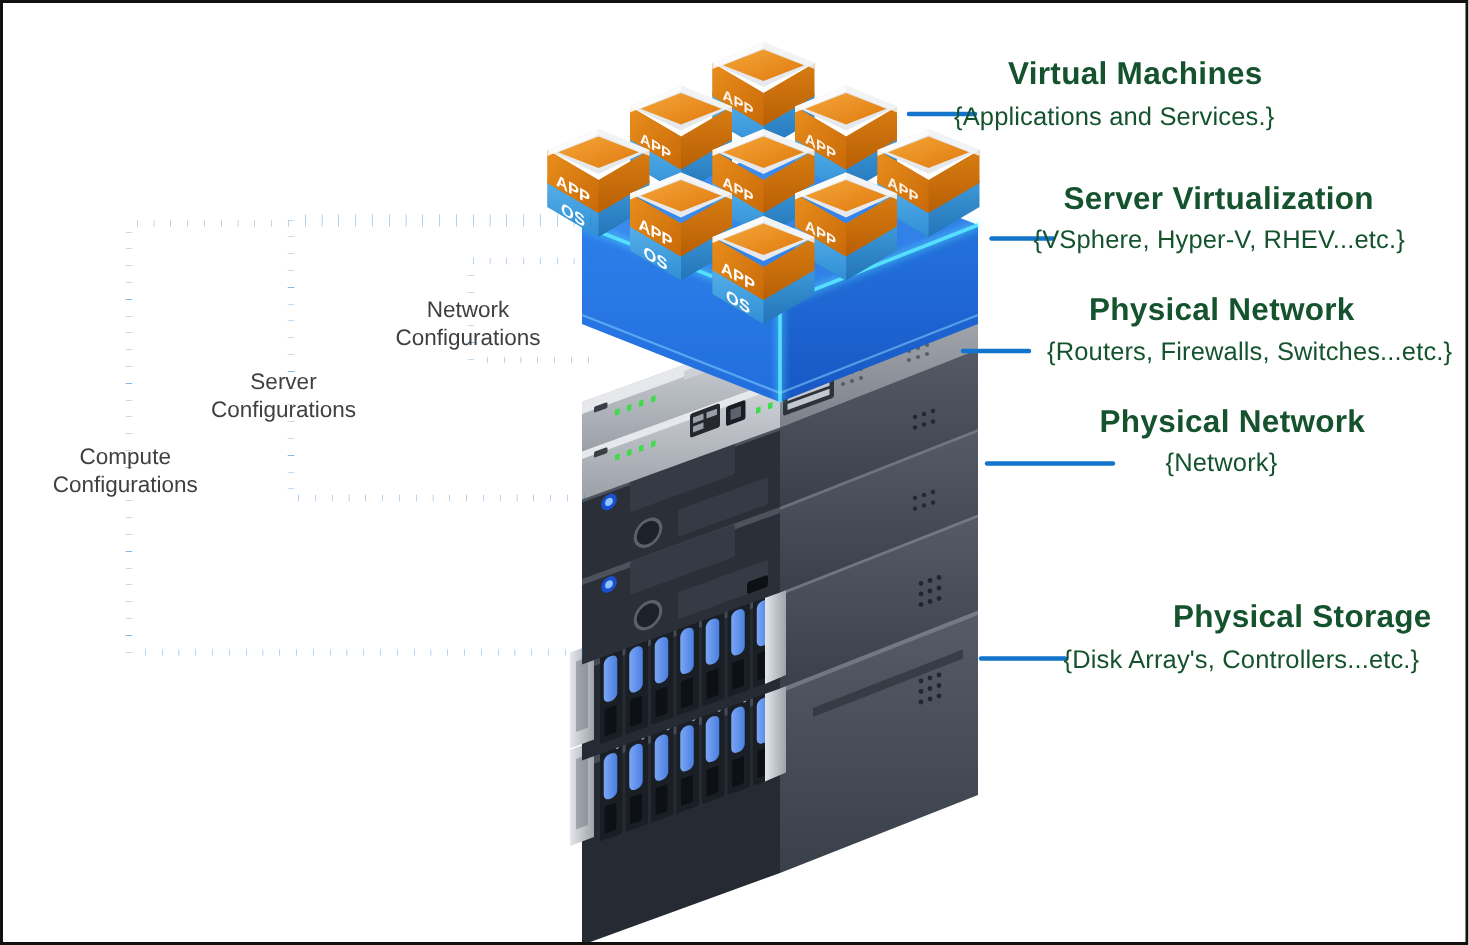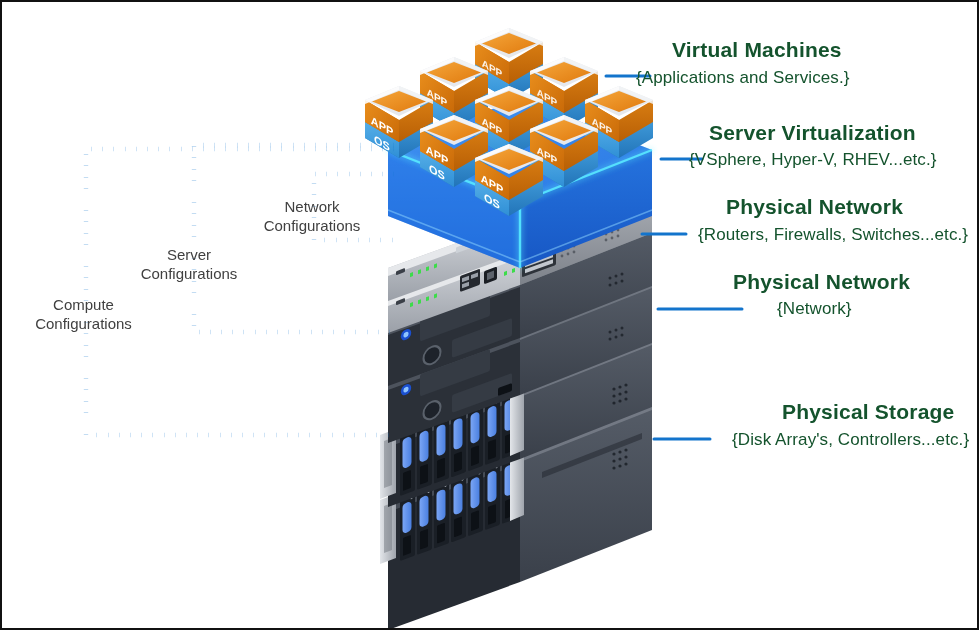--- a/index.html
+++ b/index.html
@@ -447,21 +447,21 @@
   <div class="lbl lbl-sub" style="left:634px;top:66px;">{Applications and Services.}</div>
   <div class="lbl lbl-title" style="left:724px;top:193px;">Physical Network</div>
 
   <div class="lbl lbl-sub" style="left:687px;top:148px;">{VSphere, Hyper-V, RHEV...etc.}</div>
   <div class="lbl lbl-sub" style="left:672px;top:223px;margin-left:24px;">{Routers, Firewalls, Switches...etc.}</div>
 
   <div class="lbl lbl-title" style="left:731px;top:268px;">Physical Network</div>
   <div class="lbl lbl-sub" style="left:775px;top:297px;">{Network}</div>
 
   <div class="lbl lbl-title" style="left:748px;top:398px;margin-left:32px;">Physical Storage</div>
-  <div class="lbl lbl-sub" style="left:707px;top:428px;margin-left:23px;">{Disk Array's, Controllers...etc.}</div>
+  <div class="lbl lbl-sub" style="left:707px;top:428px;">{Disk Array's, Controllers...etc.}</div>
 
   <div class="lbl-left" style="left:245px;top:196px;width:130px;">Network
 Configurations</div>
 
   <div class="lbl-left" style="left:122px;top:244px;width:130px;">Server
 Configurations</div>
 
   <div class="lbl-left" style="left:15px;top:294px;width:133px;">Compute
 Configurations</div>
 

